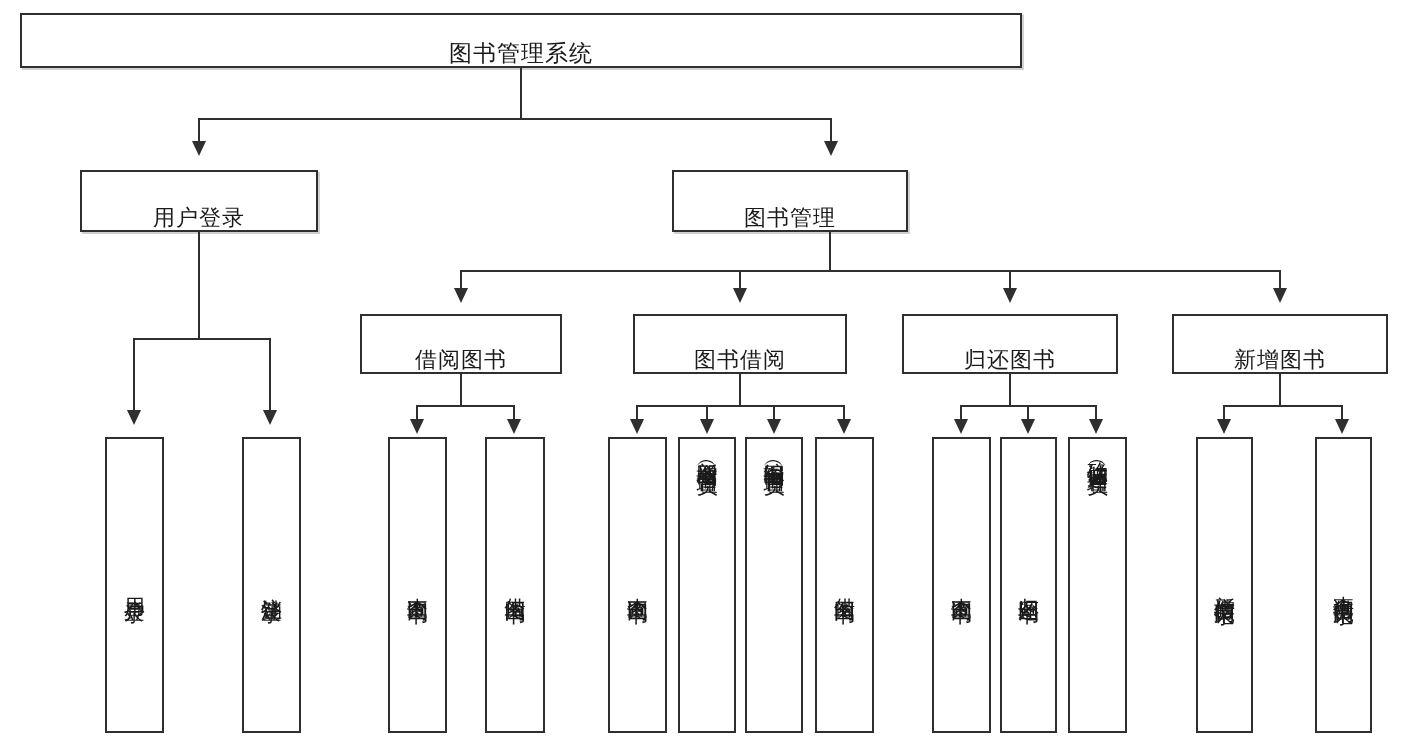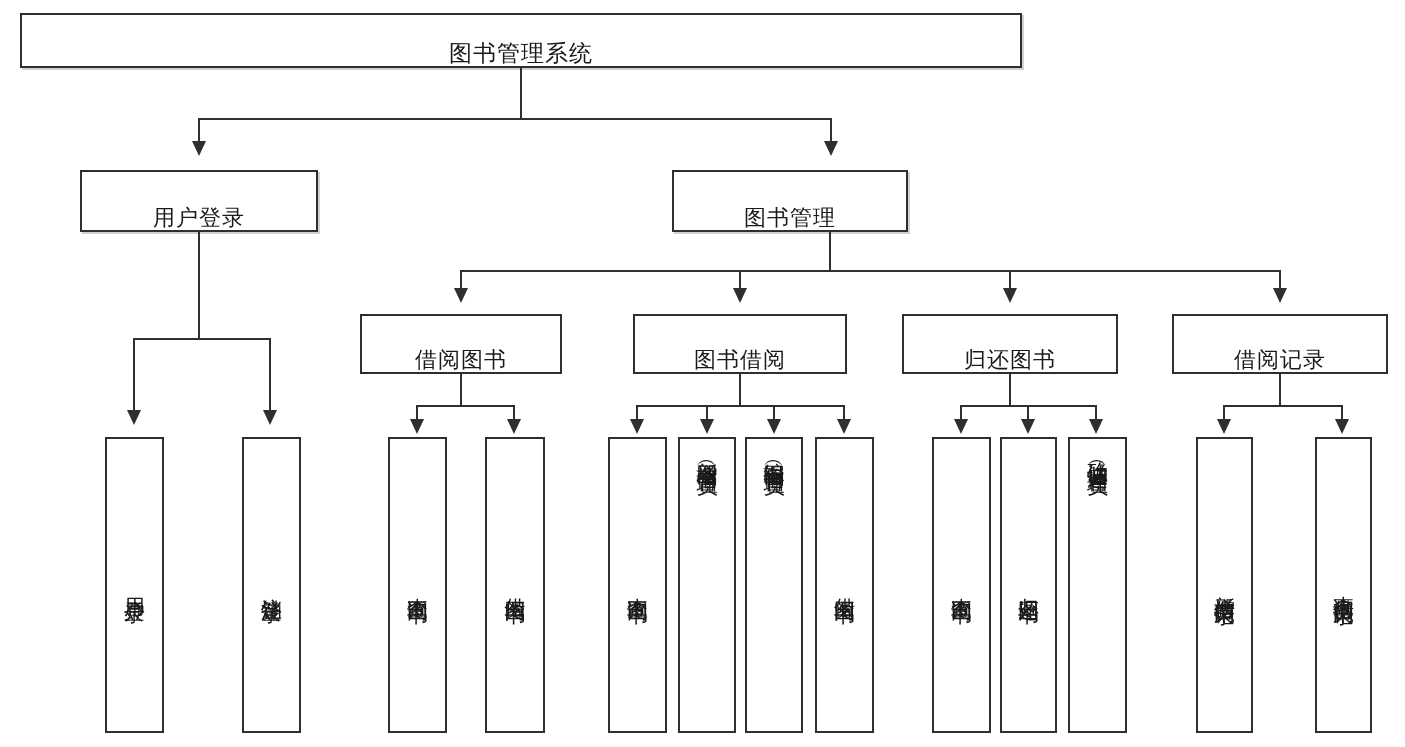--- a/index.html
+++ b/index.html
@@ -131,21 +131,21 @@
   <div class="node h" style="left:360px; top:314px; width:202px; height:60px;">
     <span class="lbl">借阅图书</span>
   </div>
   <div class="node h" style="left:633px; top:314px; width:214px; height:60px;">
     <span class="lbl">图书借阅</span>
   </div>
   <div class="node h" style="left:902px; top:314px; width:216px; height:60px;">
     <span class="lbl">归还图书</span>
   </div>
   <div class="node h" style="left:1172px; top:314px; width:216px; height:60px;">
-    <span class="lbl">借阅记录</span>
+    <span class="lbl">新增图书</span>
   </div>
 
   <div class="edge v" style="left:460px; top:374px; width:2px; height:33px;"></div>
   <div class="edge h" style="left:416px; top:405px; width:99px; height:2px;"></div>
   <div class="edge v" style="left:416px; top:405px; width:2px; height:14px;"></div>
   <div class="edge v" style="left:513px; top:405px; width:2px; height:14px;"></div>
   <div class="arrow" style="left:410px; top:419px;"></div>
   <div class="arrow" style="left:507px; top:419px;"></div>
 
   <div class="edge v" style="left:739px; top:374px; width:2px; height:33px;"></div>

